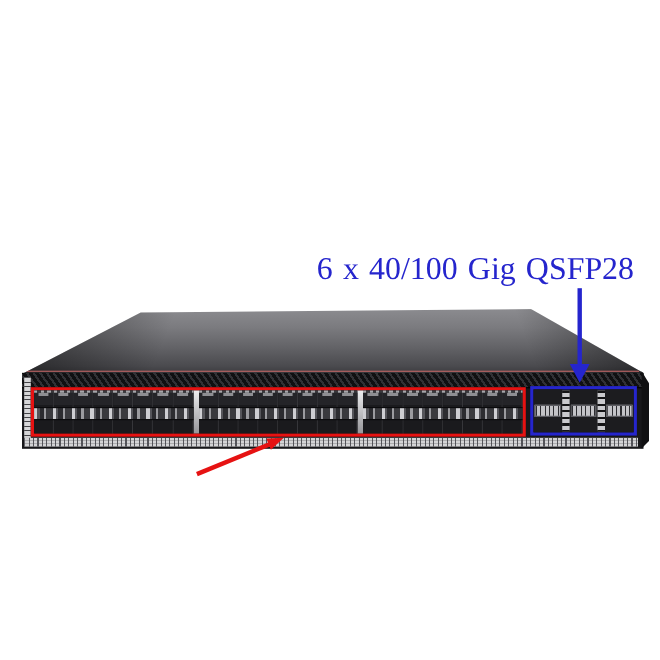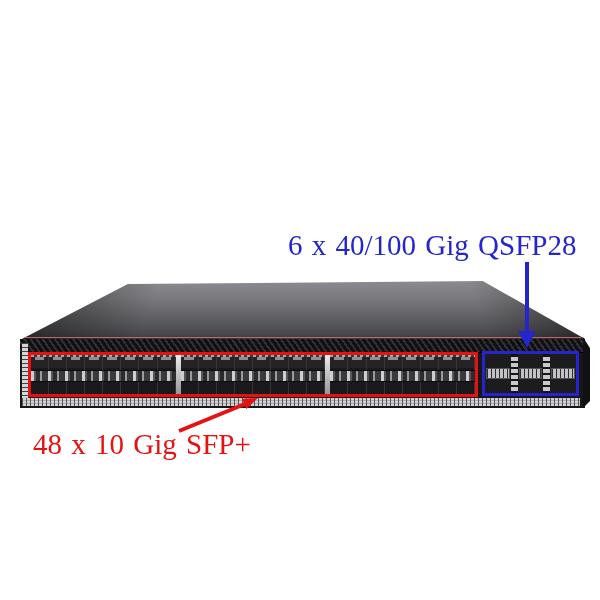--- a/index.html
+++ b/index.html
@@ -231,15 +231,14 @@
   </div>
 
   <svg class="arrows" viewBox="0 0 600 600">
     <line id="qsfp-arrow-line" x1="527" y1="230" x2="527" y2="301" stroke="#2525cd" stroke-width="4"></line>
     <polygon id="qsfp-arrow-head" points="518,299 536,299 527,316" fill="#2525cd"></polygon>
     <line id="sfp-arrow-line" x1="179" y1="399" x2="245" y2="372" stroke="#e61212" stroke-width="4"></line>
     <polygon id="sfp-arrow-head" points="258,366 246.3,376.9 242.1,366.7" fill="#e61212"></polygon>
   </svg>
 
   <div class="label label-qsfp" id="qsfp-label" style="color: rgb(37, 37, 205);">6 x 40/100 Gig QSFP28</div>
-  <div class="label label-sfp" id="sfp-label" style="color: rgb(230, 18, 18);">48 x 10 Gig SFP+</div>
 
 </div>
 
 </body></html>

